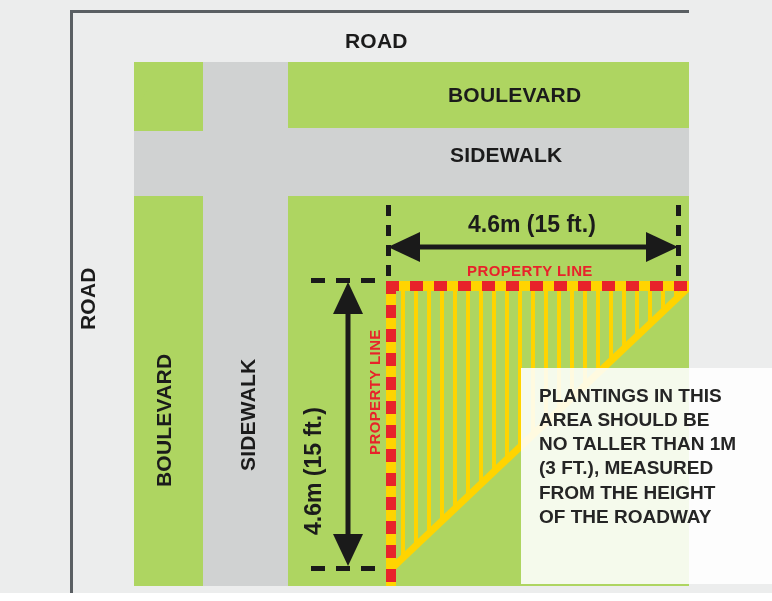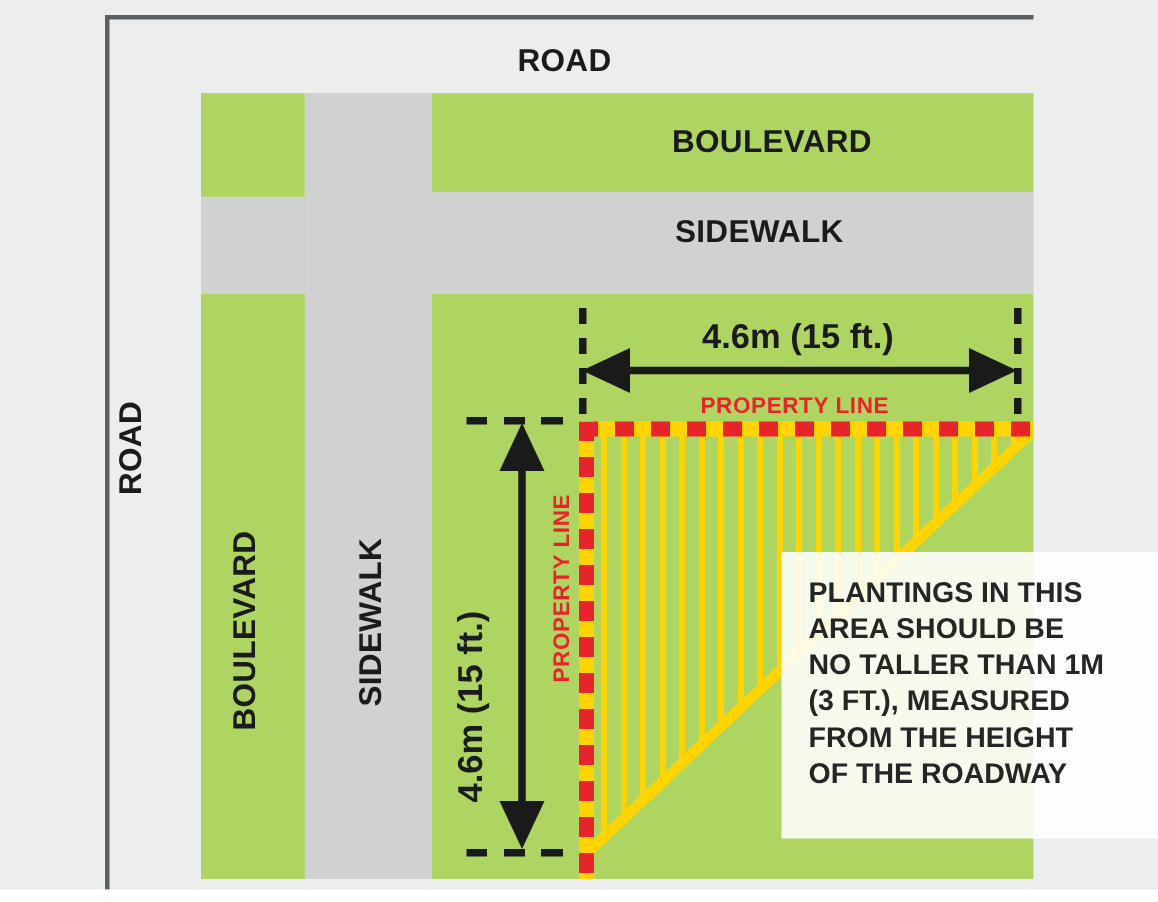--- a/index.html
+++ b/index.html
@@ -182,21 +182,21 @@
     left: 366px; top: 455px;
     font-size: 15px; font-weight: 700; color: #e8232a;
     letter-spacing: .4px; white-space: nowrap;
     transform: rotate(-90deg); transform-origin: left top;
   }
 
   
   .callout {
     position: absolute;
     left: 521px; top: 368px;
-    width: 251px; height: 191px;
+    width: 251px; height: 216px;
     background: rgba(255,255,255,0.88);
     padding: 16px 0 0 18px;
     box-sizing: border-box;
   }
   .callout p {
     margin: 0;
     font-size: 19px;
     font-weight: 600;
     line-height: 1.27;
     color: #252525;

